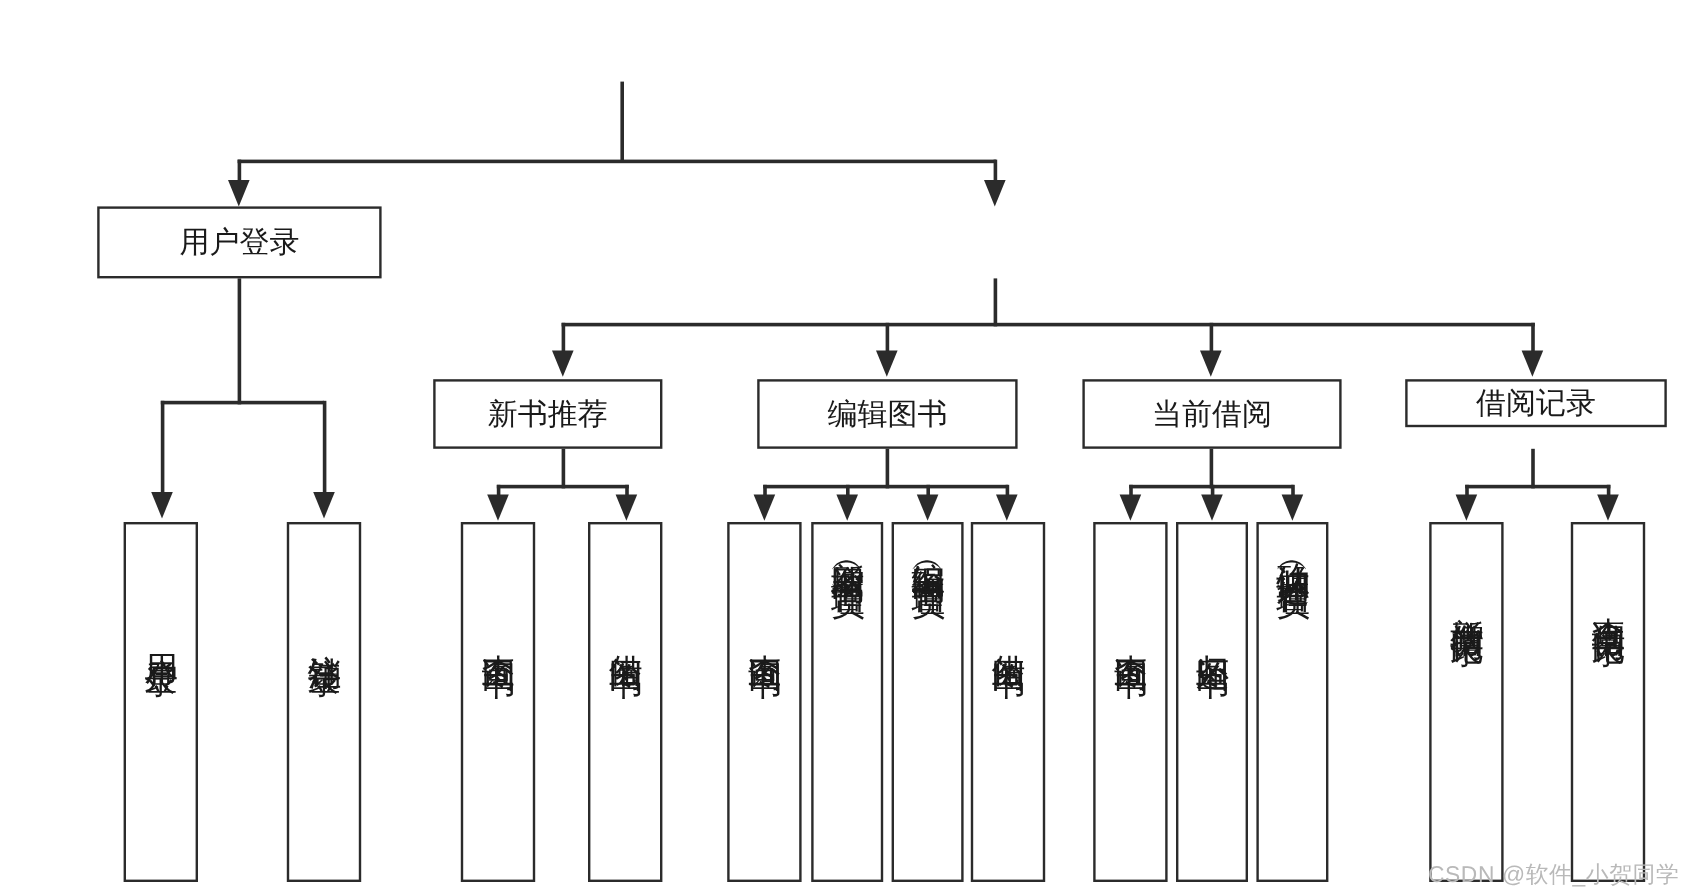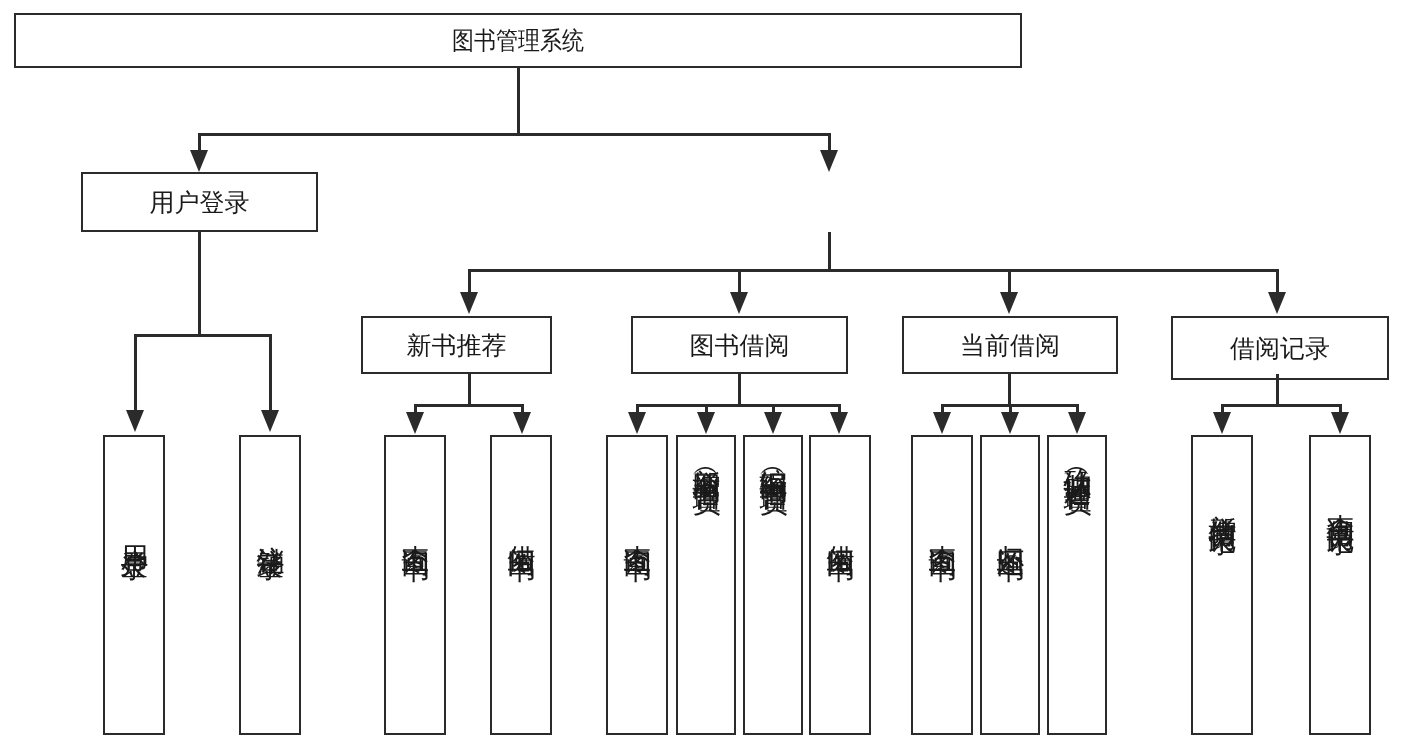--- a/index.html
+++ b/index.html
@@ -82,23 +82,20 @@
     font-size: 19px;
     white-space: nowrap;
     letter-spacing: 0.5px;
   }
 </style>
 </head>
 <body>
 
 <div id="canvas">
 
-  <div class="box node-root" style="left:14px; top:13px; width:1008px; height:55px;">
-    <span class="box-label">图书管理系统</span>
-  </div>
 
   <div class="vline" style="left:517px; top:68px; height:67px;"></div>
 
   <div class="hline" style="left:198px; top:133px; width:632px;"></div>
 
   <div class="vline" style="left:198px; top:133px; height:19px;"></div>
   <div class="arrow" style="left:190px; top:150px;"></div>
   <div class="vline" style="left:828px; top:133px; height:19px;"></div>
   <div class="arrow" style="left:820px; top:150px;"></div>
 
@@ -121,26 +118,26 @@
   <div class="arrow" style="left:730px; top:292px;"></div>
   <div class="vline" style="left:1008px; top:269px; height:25px;"></div>
   <div class="arrow" style="left:1000px; top:292px;"></div>
   <div class="vline" style="left:1276px; top:269px; height:25px;"></div>
   <div class="arrow" style="left:1268px; top:292px;"></div>
 
   <div class="box node-mid" style="left:361px; top:316px; width:191px; height:58px;">
     <span class="box-label">新书推荐</span>
   </div>
   <div class="box node-mid" style="left:631px; top:316px; width:217px; height:58px;">
-    <span class="box-label">图书借阅</span>
+    <span class="box-label">编辑图书</span>
   </div>
   <div class="box node-mid" style="left:902px; top:316px; width:216px; height:58px;justify-content:center;">
     <span class="box-label">当前借阅</span>
   </div>
-  <div class="box node-mid" style="left:1171px; top:316px; width:218px; height:64px;">
+  <div class="box node-mid" style="left:1171px; top:316px; width:218px; height:40px;">
     <span class="box-label">借阅记录</span>
   </div>
 
   <div class="vline" style="left:468px; top:374px; height:33px;"></div>
   <div class="hline" style="left:414px; top:404px; width:110px;"></div>
   <div class="vline" style="left:414px; top:404px; height:11px;"></div>
   <div class="arrow" style="left:406px; top:412px;"></div>
   <div class="vline" style="left:521px; top:404px; height:11px;"></div>
   <div class="arrow" style="left:513px; top:412px;"></div>
 
@@ -208,14 +205,15 @@
     <span class="box-label">确认归还（管理员）</span>
   </div>
 
   <div class="box node-leaf" style="left: 1191px; top: 435px; width: 62px; height: 300px; padding-top: 55px;">
     <span class="box-label">新增借阅记录</span>
   </div>
   <div class="box node-leaf" style="left: 1309px; top: 435px; width: 62px; height: 300px; padding-top: 55px;">
     <span class="box-label">查询借阅记录</span>
   </div>
 
+  <div class="watermark" style="left:1190px; top:716px;">CSDN @软件_小贺同学</div>
 
 </div>
 
 </body></html>

